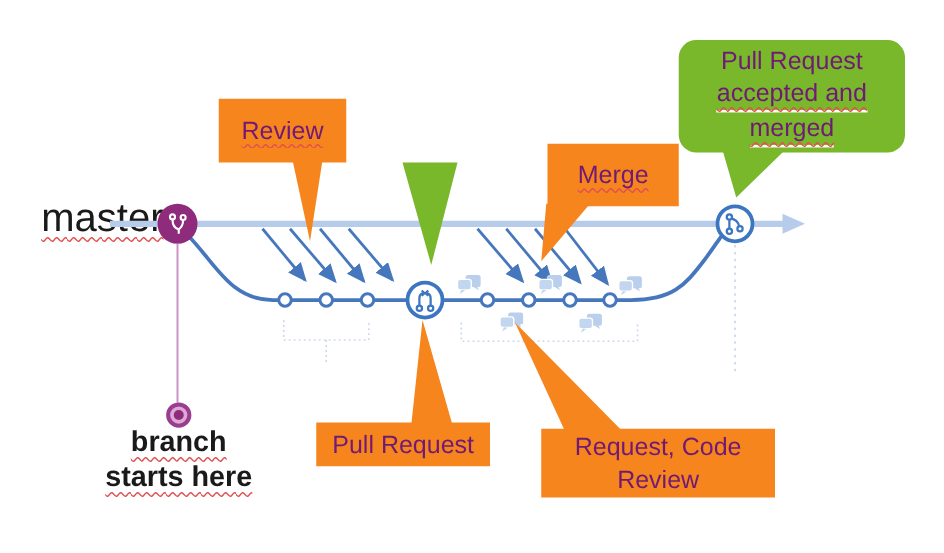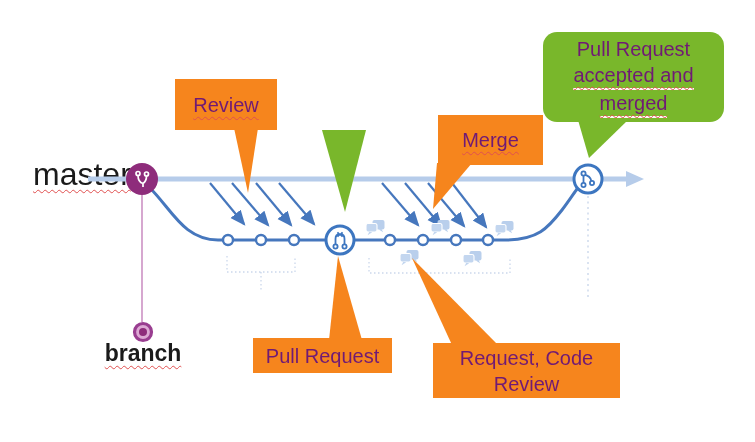--- a/index.html
+++ b/index.html
@@ -30,20 +30,21 @@
 </head>
 <body>
 
 <div id="canvas">
 
   <div class="lbl" id="master-label">
     <span class="sq">master</span>
   </div>
   <div class="lbl" id="branch-start-label">
     <span class="sq">branch</span><br>
+    <span class="sq">starts here</span>
   </div>
 
   <div class="co orange" style="left:175px;top:79px;width:102px;height:51px;">
     <span class="sq">Review</span>
   </div>
 
 
   <div class="co orange" style="left:438px;top:115px;width:105px;height:50px;">
     <span class="sq">Merge</span>
   </div>

